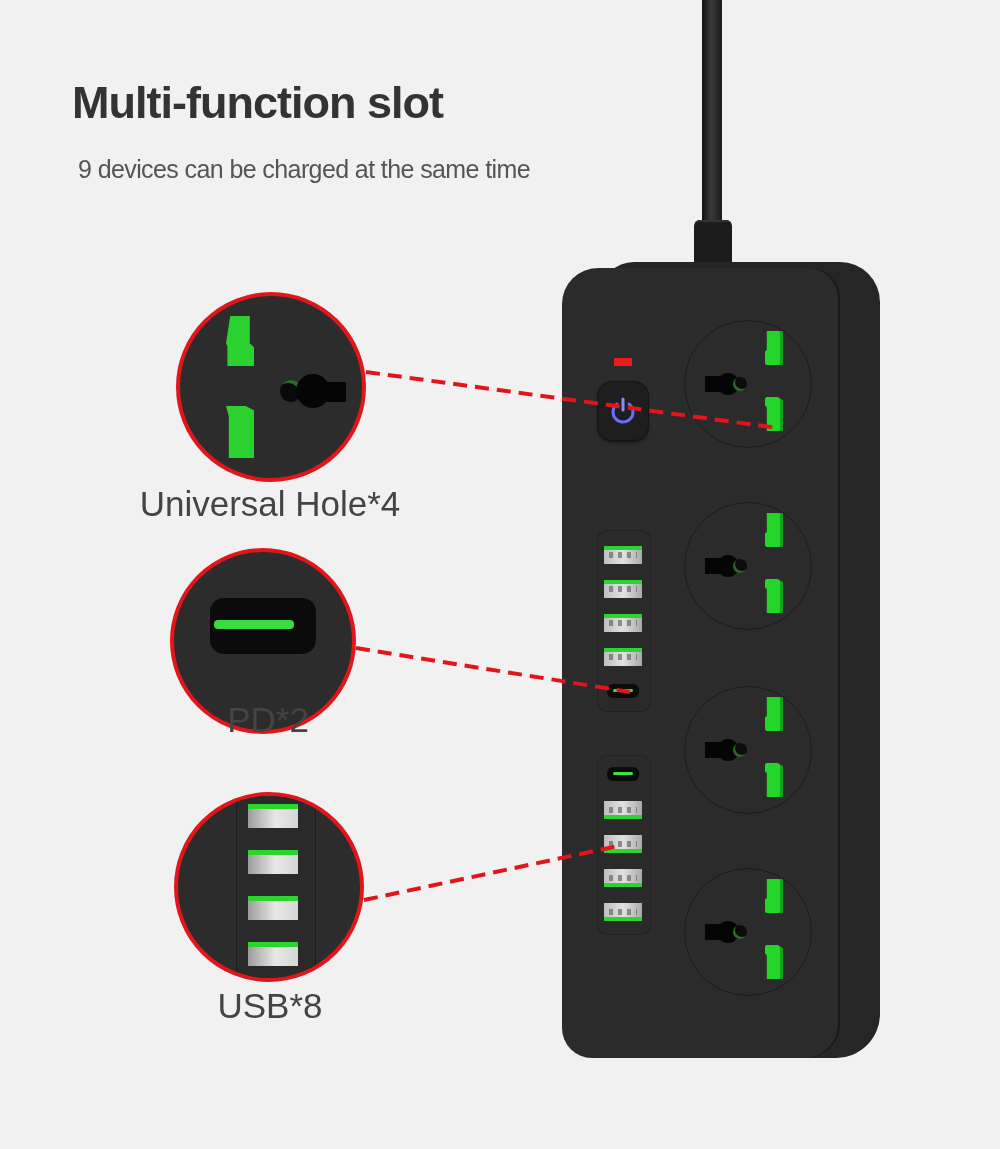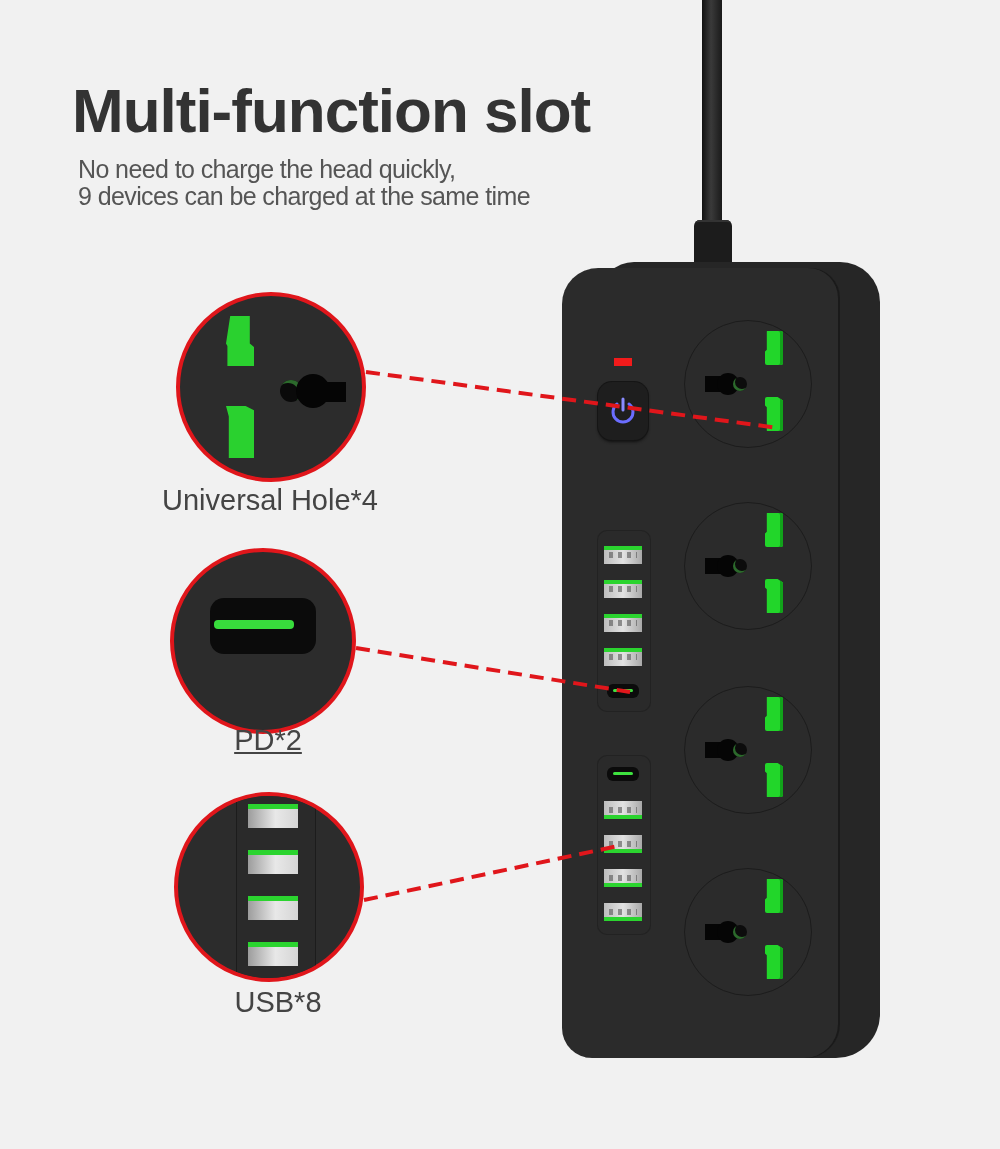--- a/index.html
+++ b/index.html
@@ -3,21 +3,21 @@
 <meta charset="utf-8">
 <style>
   html, body { margin: 0; padding: 0; }
   body {
     width: 1000px; height: 1149px; overflow: hidden;
     background: #f1f1f1; position: relative;
     font-family: "Liberation Sans", "DejaVu Sans", sans-serif;
   }
   .title {
     position: absolute; left: 72px; top: 80px;
-    font-size: 62px; font-weight: bold; color: #333;
+    font-size: 45px; font-weight: bold; color: #333;
     letter-spacing: -1px; margin: 0; line-height: 1;
   }
   .desc {
     position: absolute; left: 78px; top: 156px;
     font-size: 25px; color: #555; line-height: 27px;
     letter-spacing: -0.6px;
   }
   .desc div { white-space: nowrap; }
 
   
@@ -60,31 +60,30 @@
   .usb::after { content: ""; position: absolute; left: 5px; top: 6px; width: 28px; height: 6px;
     background: repeating-linear-gradient(90deg,#555 0 4px,transparent 4px 9px); opacity: .6; }
   .typec { position: absolute; left: 10px; width: 32px; height: 14px; border-radius: 6px;
     background: #0b0b0b; cursor: pointer; }
   .typec::after { content: ""; position: absolute; left: 6px; top: 5px; width: 20px; height: 3px;
     background: #3ee23f; border-radius: 2px; }
 
   
   .circle { position: absolute; border-radius: 50%; border: 4px solid #e0161b;
     background: #2c2c2c; overflow: hidden; box-sizing: border-box; }
-  .label { position: absolute; font-size: 29px; color: #444; white-space: nowrap;
+  .label { position: absolute; font-size: 35px; color: #444; white-space: nowrap;
     transform: translateX(-50%); }
 
   .lines { position: absolute; left: 0; top: 0; pointer-events: none; }
 </style>
 </head>
 <body>
 
 <h1 class="title">Multi-function slot</h1>
 <div class="desc">
-  <div>No need to charge the head quickly,</div>
   <div>9 devices can be charged at the same time</div>
 </div>
 
 <div class="cable"></div>
 <div class="cable-boot"></div>
 <div class="strip-side"></div>
 <div class="strip"></div>
 
 <div class="led"></div>
 <div class="power">
@@ -156,28 +155,28 @@
     <div style="position:absolute;left:38px;top:8px;width:28px;height:20px;background:#050505;"></div>
   </div>
 </div>
 <div class="label" style="left:270px;top:484px;">Universal Hole*4</div>
 
 <div class="circle" style="left:170px;top:548px;width:186px;height:186px;">
   <div style="position:absolute;left:36px;top:46px;width:106px;height:56px;background:#0b0b0b;border-radius:14px;">
     <div style="position:absolute;left:4px;top:22px;width:80px;height:9px;background:#38dc3c;border-radius:4px;"></div>
   </div>
 </div>
-<div class="label" style="left:268px;top:724px;text-decoration:underline;">PD*2</div>
+<div class="label" style="left:268px;top:700px;">PD*2</div>
 
 <div class="circle" style="left:174px;top:792px;width:190px;height:190px;">
   <div style="position:absolute;left:58px;top:0;width:80px;height:190px;background:#2a2a2a;box-shadow:inset 1px 0 0 #1c1c1c,inset -1px 0 0 #1c1c1c;"></div>
   <div style="position:absolute;left:70px;top:8px;width:50px;height:24px;background:linear-gradient(90deg,#9c9c9c 0%,#e8e8e8 55%,#d5d5d5 100%);box-shadow:inset 0 5px 0 #2bd42f;"></div>
   <div style="position:absolute;left:70px;top:54px;width:50px;height:24px;background:linear-gradient(90deg,#9c9c9c 0%,#e8e8e8 55%,#d5d5d5 100%);box-shadow:inset 0 5px 0 #2bd42f;"></div>
   <div style="position:absolute;left:70px;top:100px;width:50px;height:24px;background:linear-gradient(90deg,#9c9c9c 0%,#e8e8e8 55%,#d5d5d5 100%);box-shadow:inset 0 5px 0 #2bd42f;"></div>
   <div style="position:absolute;left:70px;top:146px;width:50px;height:24px;background:linear-gradient(90deg,#9c9c9c 0%,#e8e8e8 55%,#d5d5d5 100%);box-shadow:inset 0 5px 0 #2bd42f;"></div>
 </div>
-<div class="label" style="left:270px;top:986px;margin-left:8px;">USB*8</div>
+<div class="label" style="left:270px;top:986px;">USB*8</div>
 
 <svg class="lines" width="1000" height="1149">
   <line x1="366" y1="372" x2="778" y2="428" stroke="#e0161b" stroke-width="4" stroke-dasharray="14 8"></line>
   <line x1="356" y1="648" x2="630" y2="692" stroke="#e0161b" stroke-width="4" stroke-dasharray="14 8"></line>
   <line x1="364" y1="900" x2="618" y2="846" stroke="#e0161b" stroke-width="4" stroke-dasharray="14 8"></line>
 </svg>
 
 </body></html>

